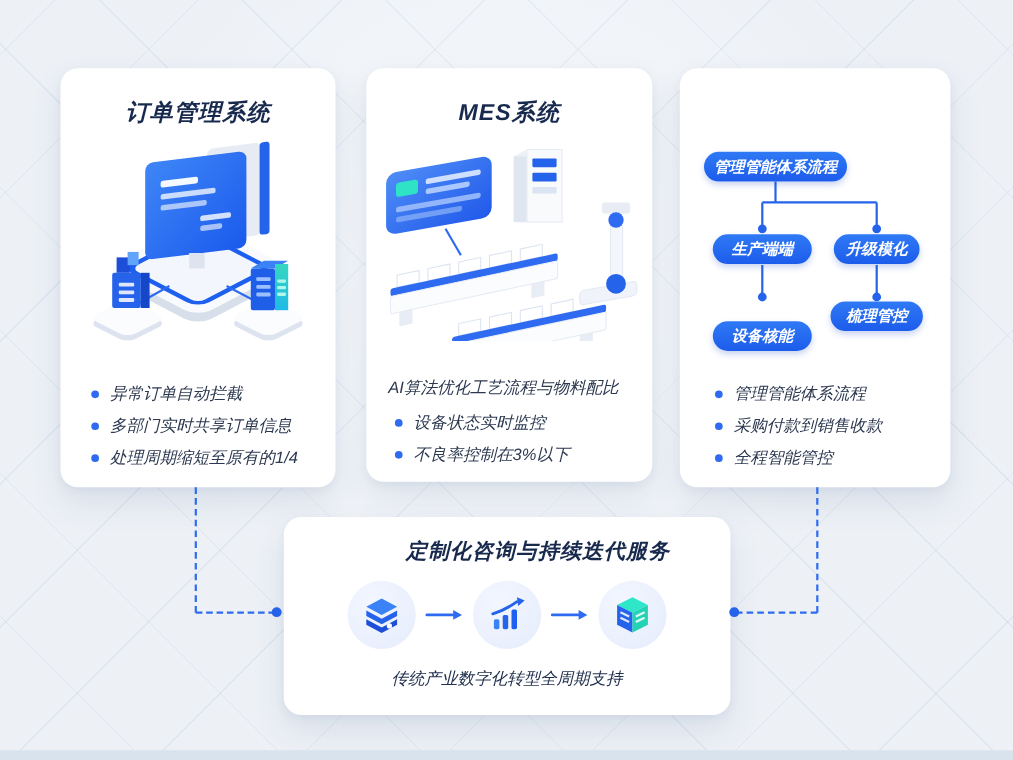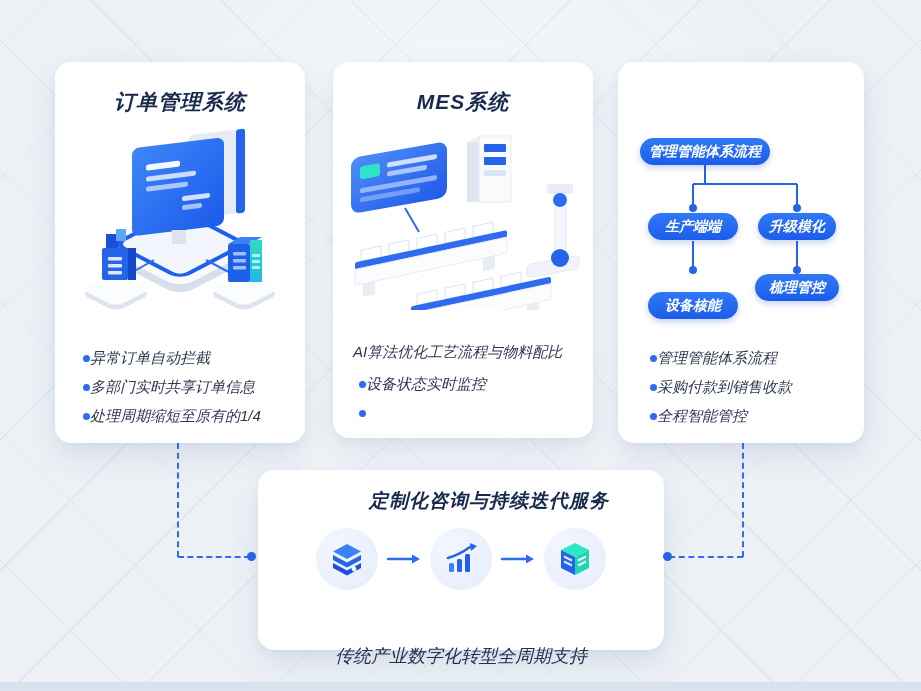--- a/index.html
+++ b/index.html
@@ -30,21 +30,21 @@
     text-align:center; font-size:21px; font-weight:bold; color:#18294e; letter-spacing:1px;
   }
   .illus { position:absolute; }
   #card-order .illus { left:15px; top:48px; }
   #card-mes   .illus { left:10px; top:58px; }
 
   .bullets { position:absolute; list-style:none; margin:0; padding:0; }
   #card-order .bullets { left:28px; top:282px; }
   #card-mes   .bullets { left:26px; top:308px; }
   #card-erp   .bullets { left:32px; top:282px; }
-  .bullets li { display:flex; align-items:center; height:29px; font-size:15px; color:#2c3850; white-space:nowrap; }
+  .bullets li { display:flex; align-items:center; gap:10px; height:29px; font-size:15px; color:#2c3850; white-space:nowrap; }
   .b-dot { flex:0 0 auto; width:7px; height:7px; border-radius:50%; background:#2e6bf0; }
   #card-mes .intro { position:absolute; left:20px; top:281px; font-size:15px; color:#2c3850; white-space:nowrap; }
 
   
   .flow-lines { position:absolute; left:0; top:0; }
   .pill {
     position:absolute; display:flex; align-items:center; justify-content:center;
     background:linear-gradient(180deg,#2f79f5,#1c5ceb); color:#ffffff;
     font-size:14px; font-weight:bold; border-radius:14px; white-space:nowrap;
     box-shadow:0 3px 6px rgba(30,80,200,.25);
@@ -56,21 +56,21 @@
   .pill-br   { left:137px; top:212px; width:84px;  height:27px; }
 
   
   #card-service .card-title { top:18px; font-size:19px;margin-left:28px; }
   .icon-row { position:absolute; top:58px; left:0; width:100%; display:flex; align-items:center; justify-content:center; gap:8px; }
   .icon-circle {
     width:62px; height:62px; border-radius:50%;
     background:radial-gradient(circle at 35% 30%, #f2f6ff, #e5ecfb);
     display:flex; align-items:center; justify-content:center;
   }
-  .service-caption { position:absolute; top:138px; left:0; width:100%; text-align:center; font-size:18px; color:#22314f;margin-top:36px; }
+  .service-caption { position:absolute; top:138px; left:0; width:100%; text-align:center; font-size:15px; color:#22314f; }
 
   
   .conn { position:absolute; }
   .conn.v { border-left:2px dashed #2e6bf0; width:0; }
   .conn.h { border-top:2px dashed #2e6bf0; height:0; }
   #conn-left-v  { left:177px; top:443px; height:114px; }
   #conn-left-h  { left:178px; top:556px; width:72px; }
   #conn-right-v { left:742px; top:443px; height:114px; }
   #conn-right-h { left:669px; top:556px; width:74px; }
   .conn-dot { position:absolute; width:9px; height:9px; border-radius:50%; background:#2563eb; }
@@ -243,20 +243,21 @@
     </svg>
 
     <div class="intro">AI算法优化工艺流程与物料配比</div>
     <ul class="bullets">
       <li>
           <span class="b-dot"></span>
           <span>设备状态实时监控</span>
         </li>
       <li>
           <span class="b-dot"></span>
+          <span>不良率控制在3%以下</span>
         </li>
     </ul>
   </div>
 
   <div class="card" id="card-erp">
 
     <svg class="flow-lines" width="246" height="260" viewBox="0 0 246 260">
       <g stroke="#2563eb" stroke-width="2" fill="none">
         <path d="M87 103 V122"></path>
         <path d="M75 122 H179"></path>

